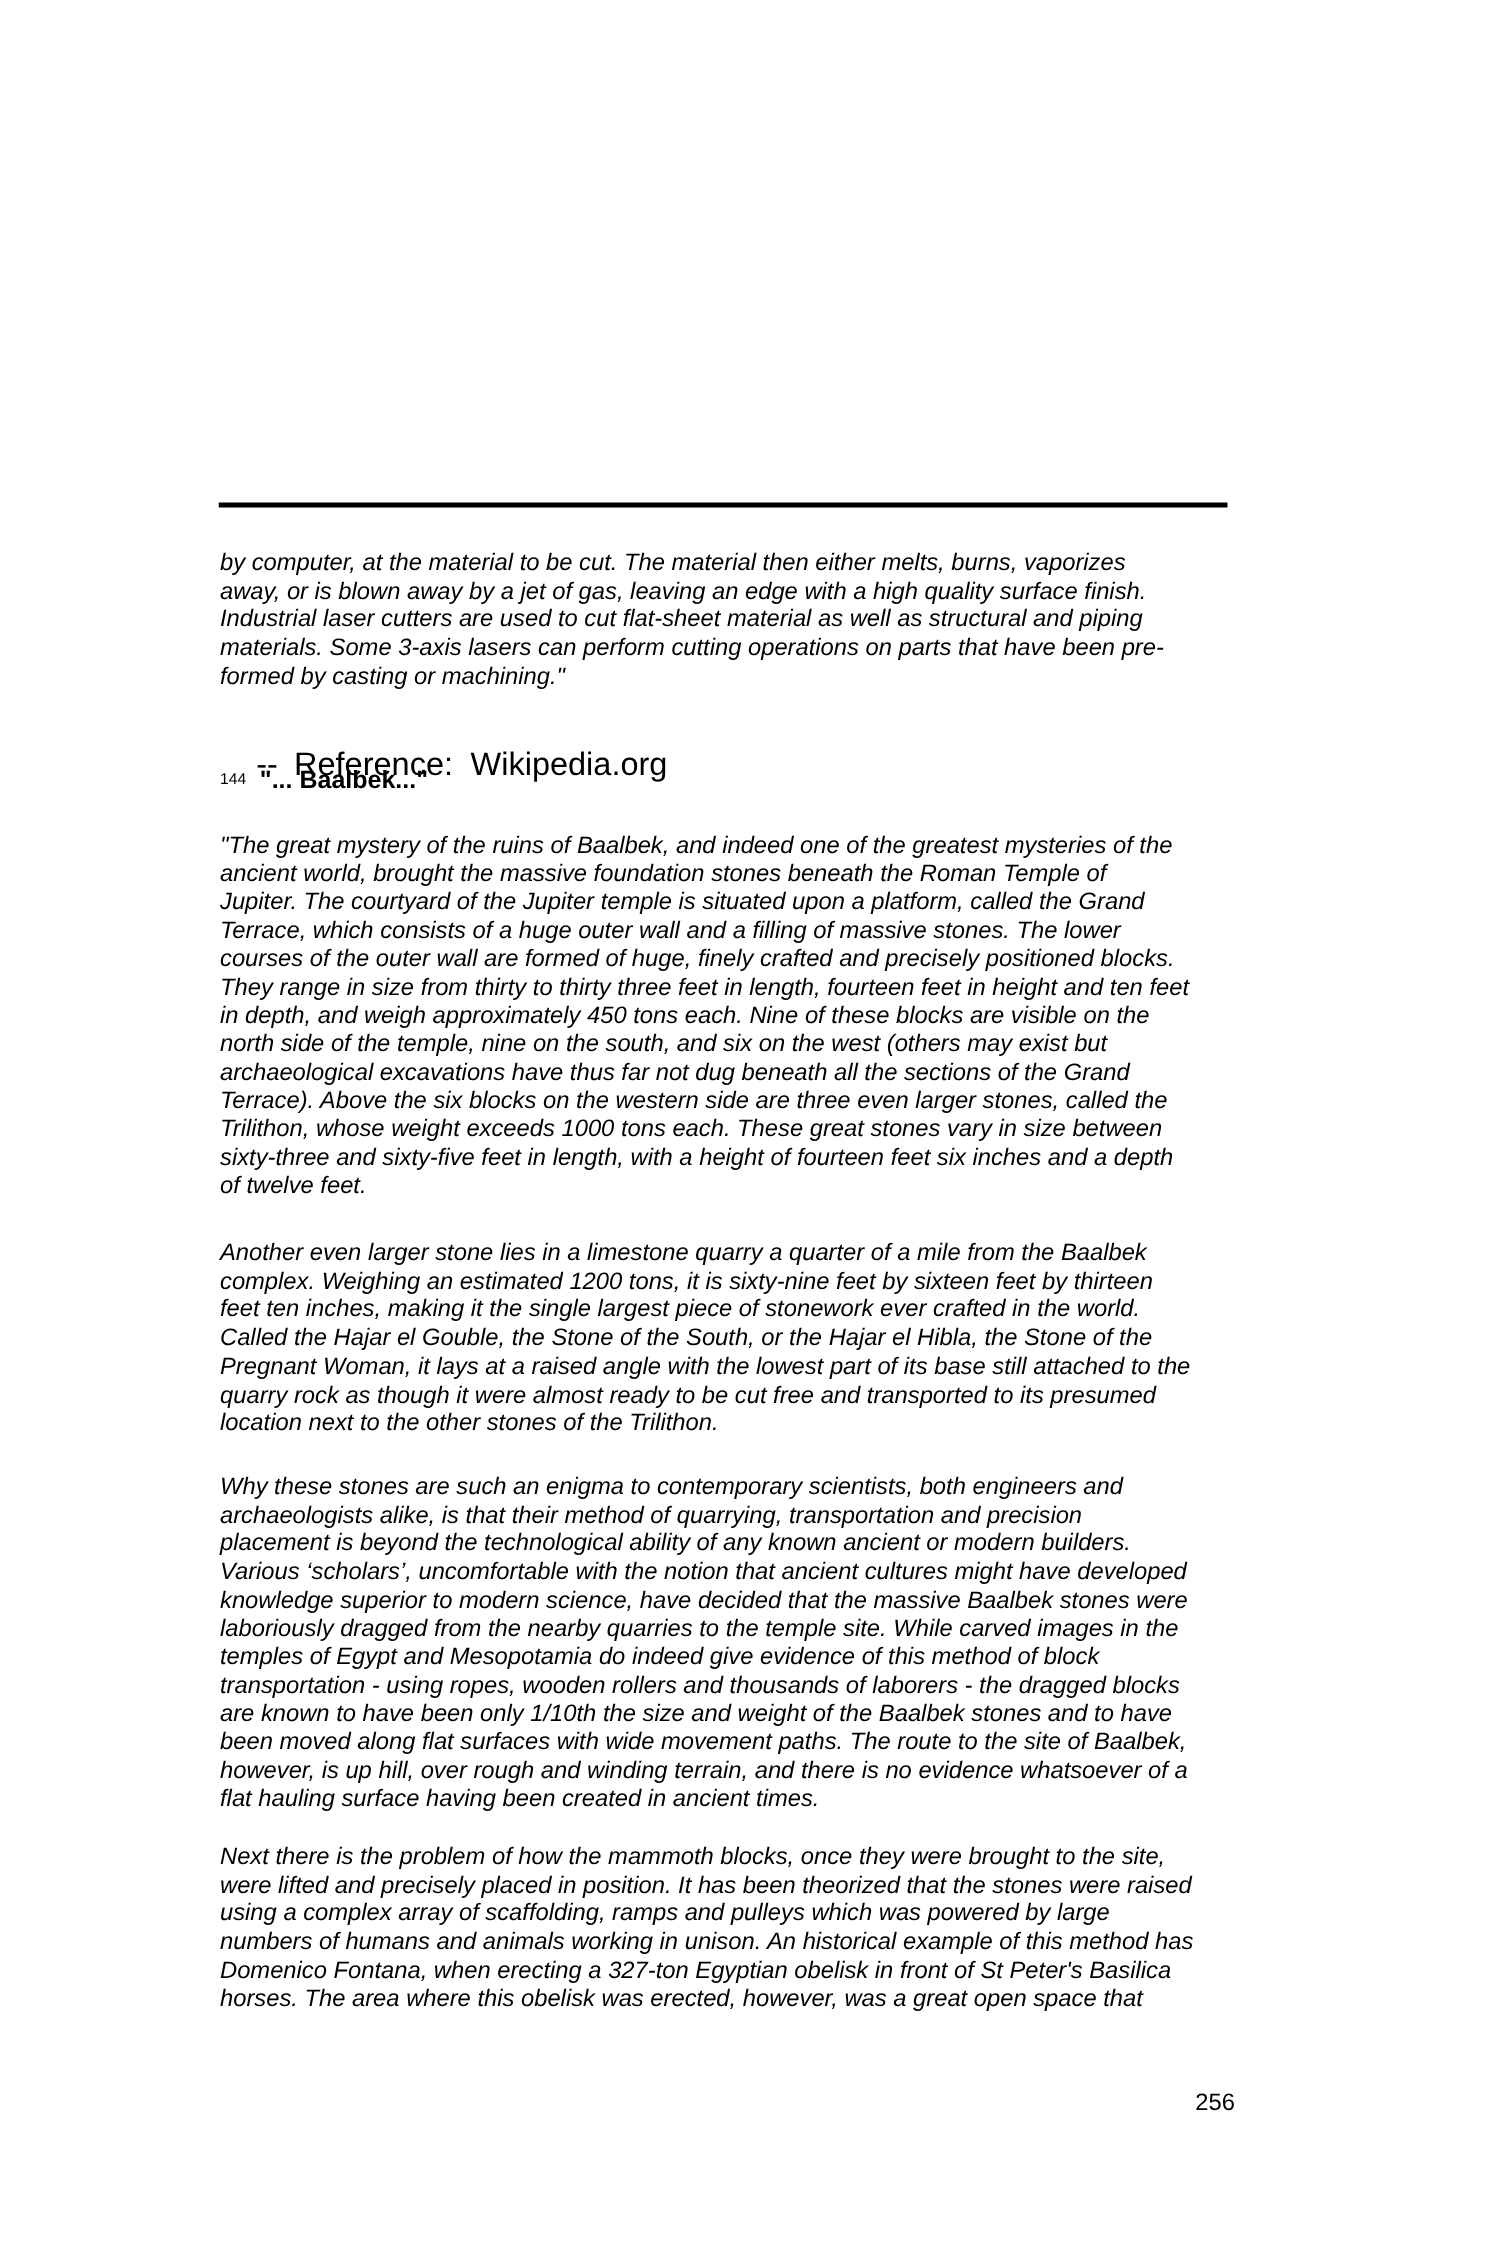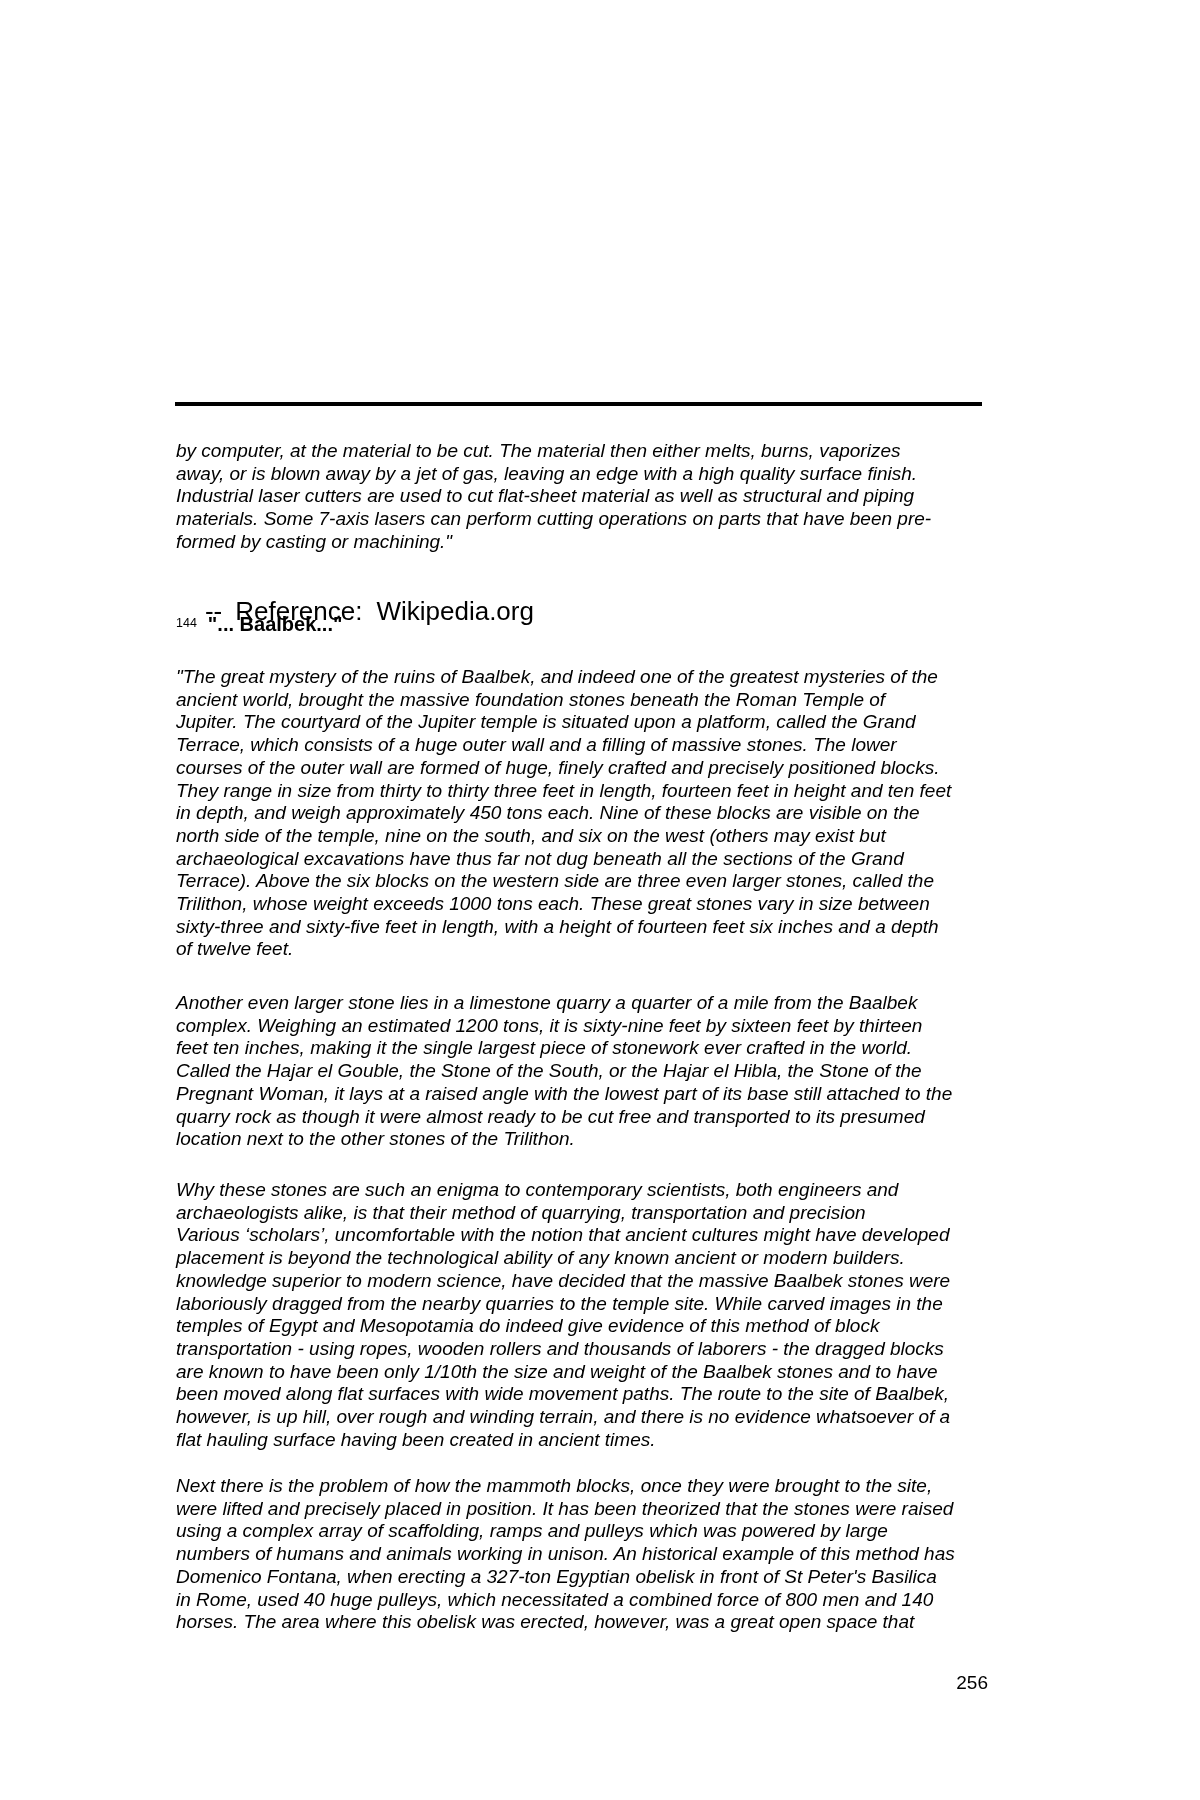--- a/index.html
+++ b/index.html
@@ -82,21 +82,21 @@
 <body>
 
 <div class="page">
 
   <div class="separator"></div>
 
   <div class="block italicpara intro">
       <div class="line">by computer, at the material to be cut. The material then either melts, burns, vaporizes</div>
       <div class="line">away, or is blown away by a jet of gas, leaving an edge with a high quality surface finish.</div>
       <div class="line">Industrial laser cutters are used to cut flat-sheet material as well as structural and piping</div>
-      <div class="line">materials. Some 7-axis lasers can perform cutting operations on parts that have been pre-</div>
+      <div class="line">materials. Some 3-axis lasers can perform cutting operations on parts that have been pre-</div>
       <div class="line">formed by casting or machining."</div>
     </div>
 
   <div class="block reference">
     <span class="ref-dashes">--</span><span class="ref-label">Reference:</span><span class="ref-value">Wikipedia.org</span>
   </div>
 
   <div class="block footnote-heading">
     <span class="marker">144</span><span class="title">"... Baalbek..."</span>
   </div>
@@ -123,37 +123,36 @@
       <div class="line">feet ten inches, making it the single largest piece of stonework ever crafted in the world.</div>
       <div class="line">Called the Hajar el Gouble, the Stone of the South, or the Hajar el Hibla, the Stone of the</div>
       <div class="line">Pregnant Woman, it lays at a raised angle with the lowest part of its base still attached to the</div>
       <div class="line">quarry rock as though it were almost ready to be cut free and transported to its presumed</div>
       <div class="line">location next to the other stones of the Trilithon.</div>
     </div>
 
   <div class="block italicpara para3">
       <div class="line">Why these stones are such an enigma to contemporary scientists, both engineers and</div>
       <div class="line">archaeologists alike, is that their method of quarrying, transportation and precision</div>
+      <div class="line">placement is beyond the technological ability of any known ancient or modern builders.</div>
       <div class="line">Various ‘scholars’, uncomfortable with the notion that ancient cultures might have developed</div>
-      <div class="line">placement is beyond the technological ability of any known ancient or modern builders.</div>
       <div class="line">knowledge superior to modern science, have decided that the massive Baalbek stones were</div>
       <div class="line">laboriously dragged from the nearby quarries to the temple site. While carved images in the</div>
       <div class="line">temples of Egypt and Mesopotamia do indeed give evidence of this method of block</div>
       <div class="line">transportation - using ropes, wooden rollers and thousands of laborers - the dragged blocks</div>
       <div class="line">are known to have been only 1/10th the size and weight of the Baalbek stones and to have</div>
       <div class="line">been moved along flat surfaces with wide movement paths. The route to the site of Baalbek,</div>
       <div class="line">however, is up hill, over rough and winding terrain, and there is no evidence whatsoever of a</div>
       <div class="line">flat hauling surface having been created in ancient times.</div>
     </div>
 
   <div class="block italicpara para4">
       <div class="line">Next there is the problem of how the mammoth blocks, once they were brought to the site,</div>
       <div class="line">were lifted and precisely placed in position. It has been theorized that the stones were raised</div>
       <div class="line">using a complex array of scaffolding, ramps and pulleys which was powered by large</div>
       <div class="line">numbers of humans and animals working in unison. An historical example of this method has</div>
       <div class="line">Domenico Fontana, when erecting a 327-ton Egyptian obelisk in front of St Peter's Basilica</div>
-      <div class="line">in Rome, used 40 huge pulleys, which necessitated a combined force of 800 men and 140</div>
       <div class="line">horses. The area where this obelisk was erected, however, was a great open space that</div>
     </div>
 
   <div class="block page-number">256</div>
 
 </div>
 
 </body></html>

